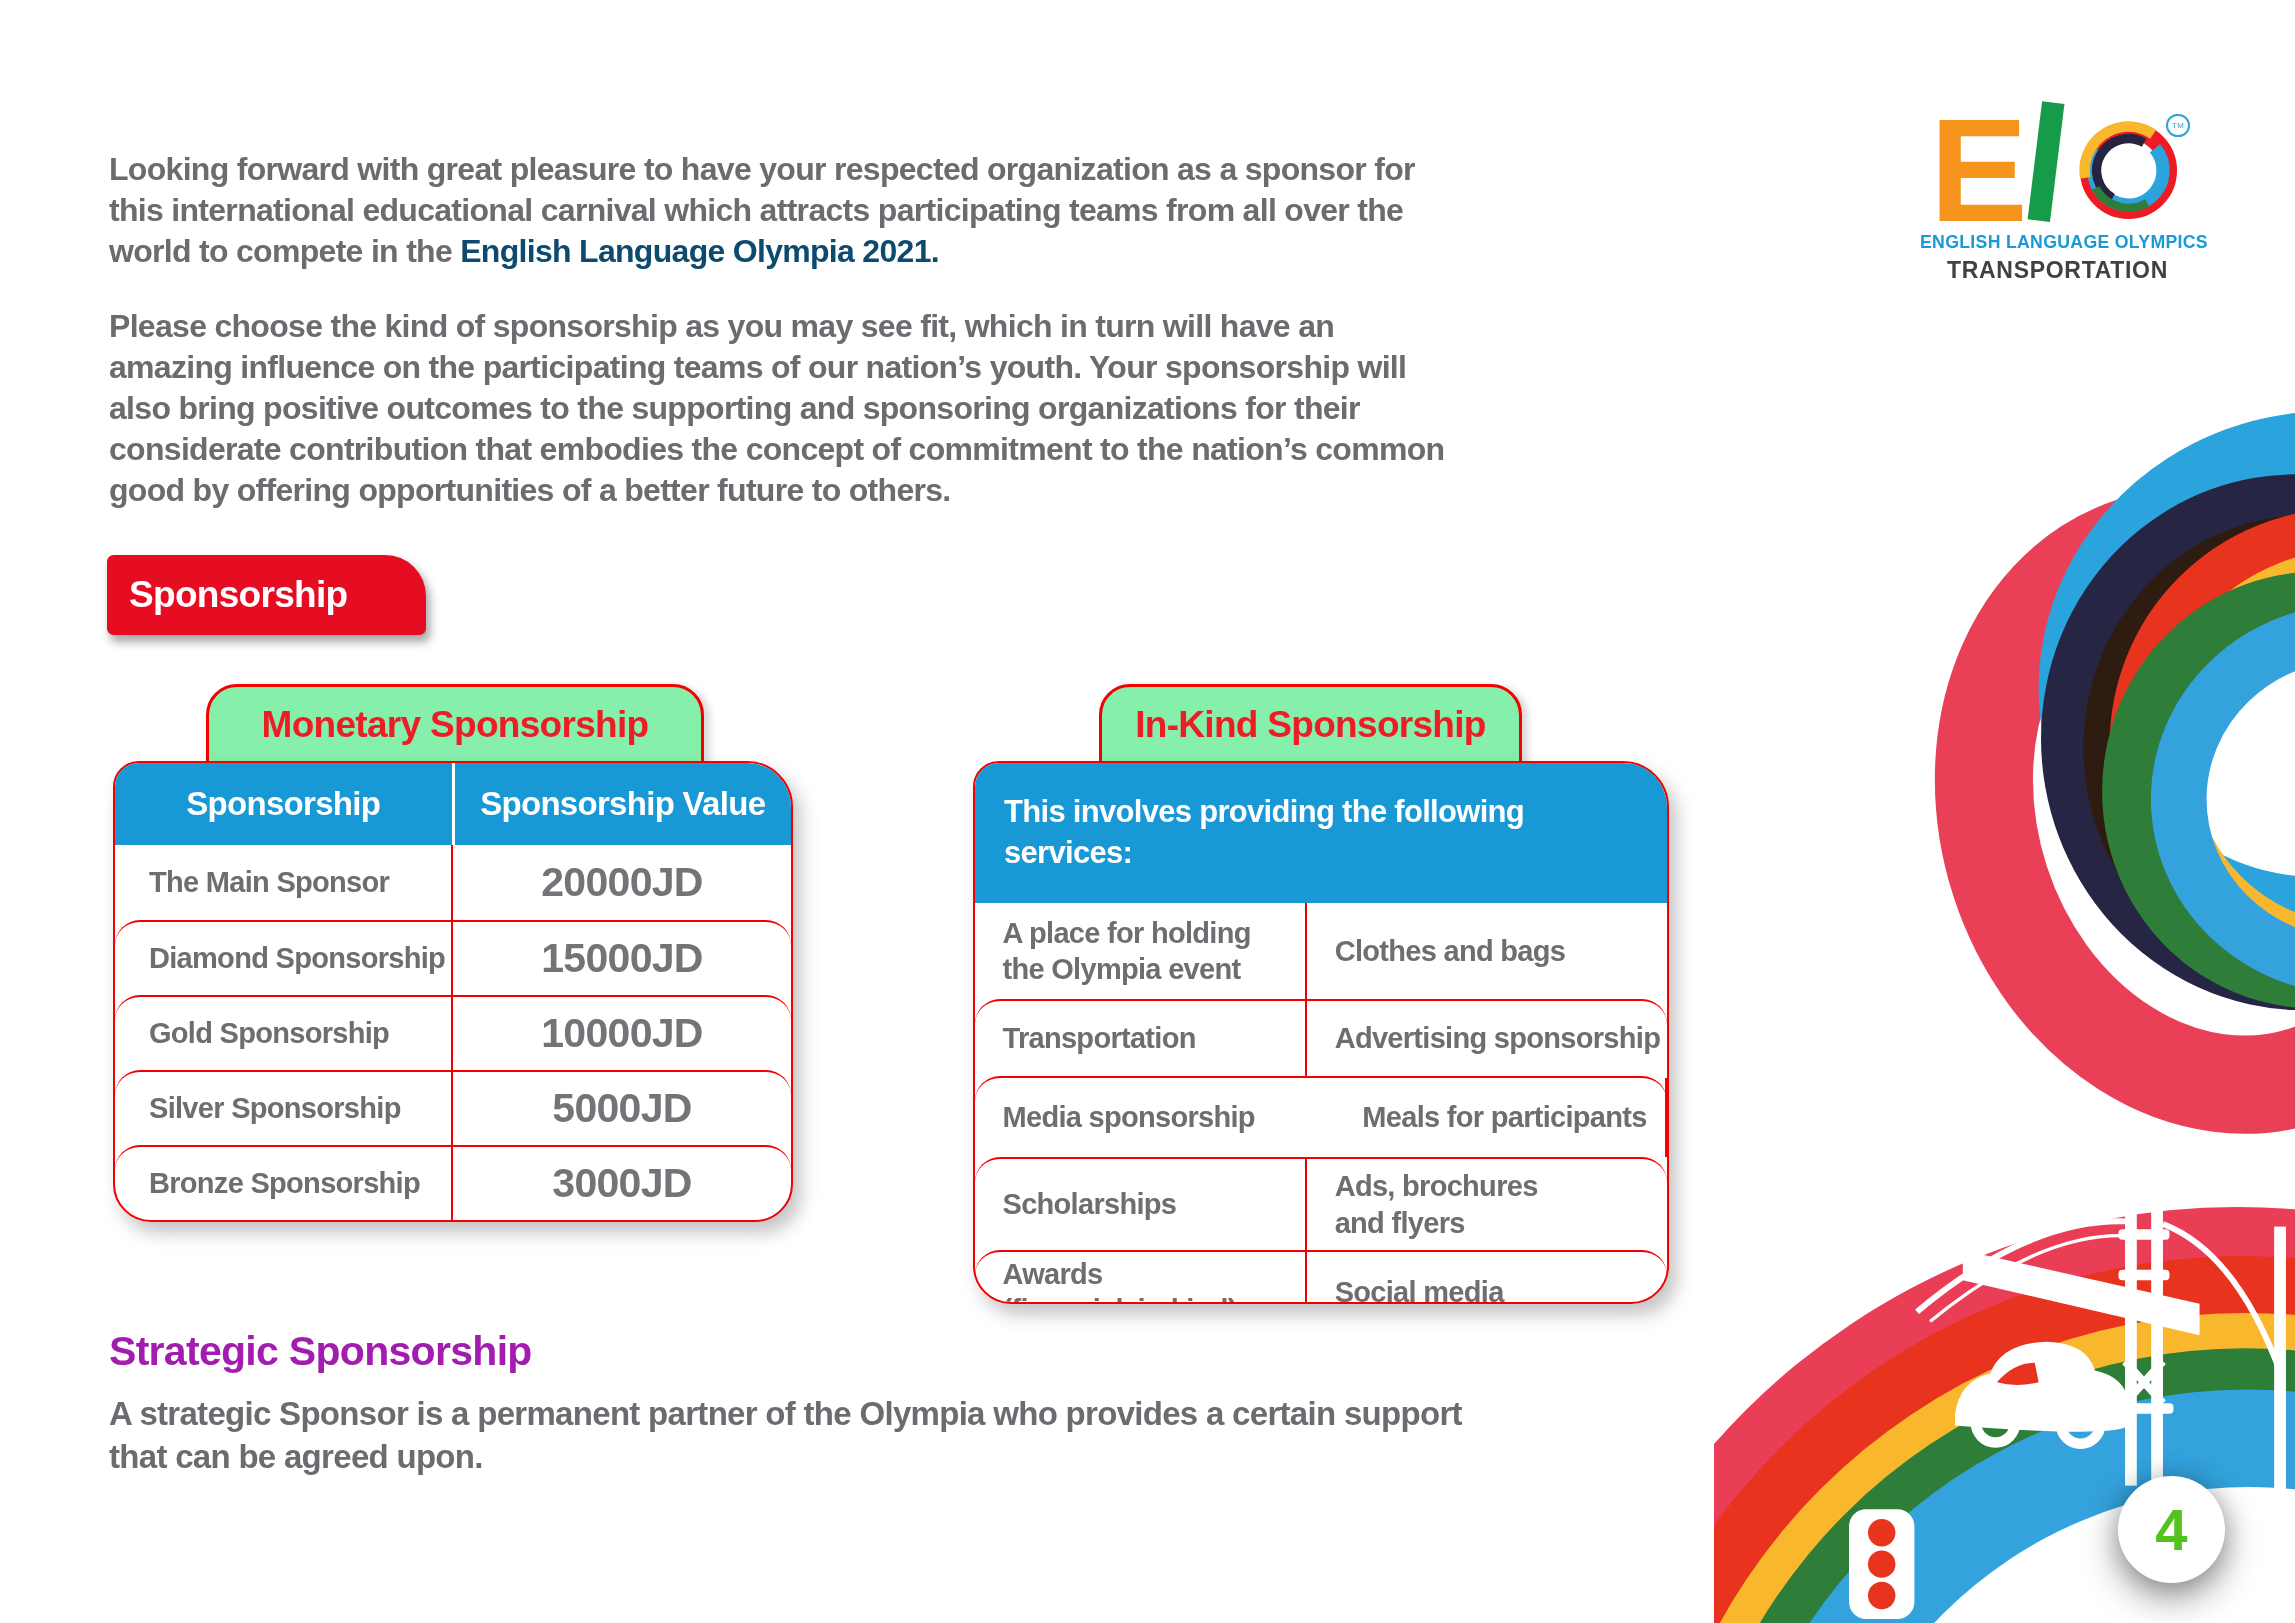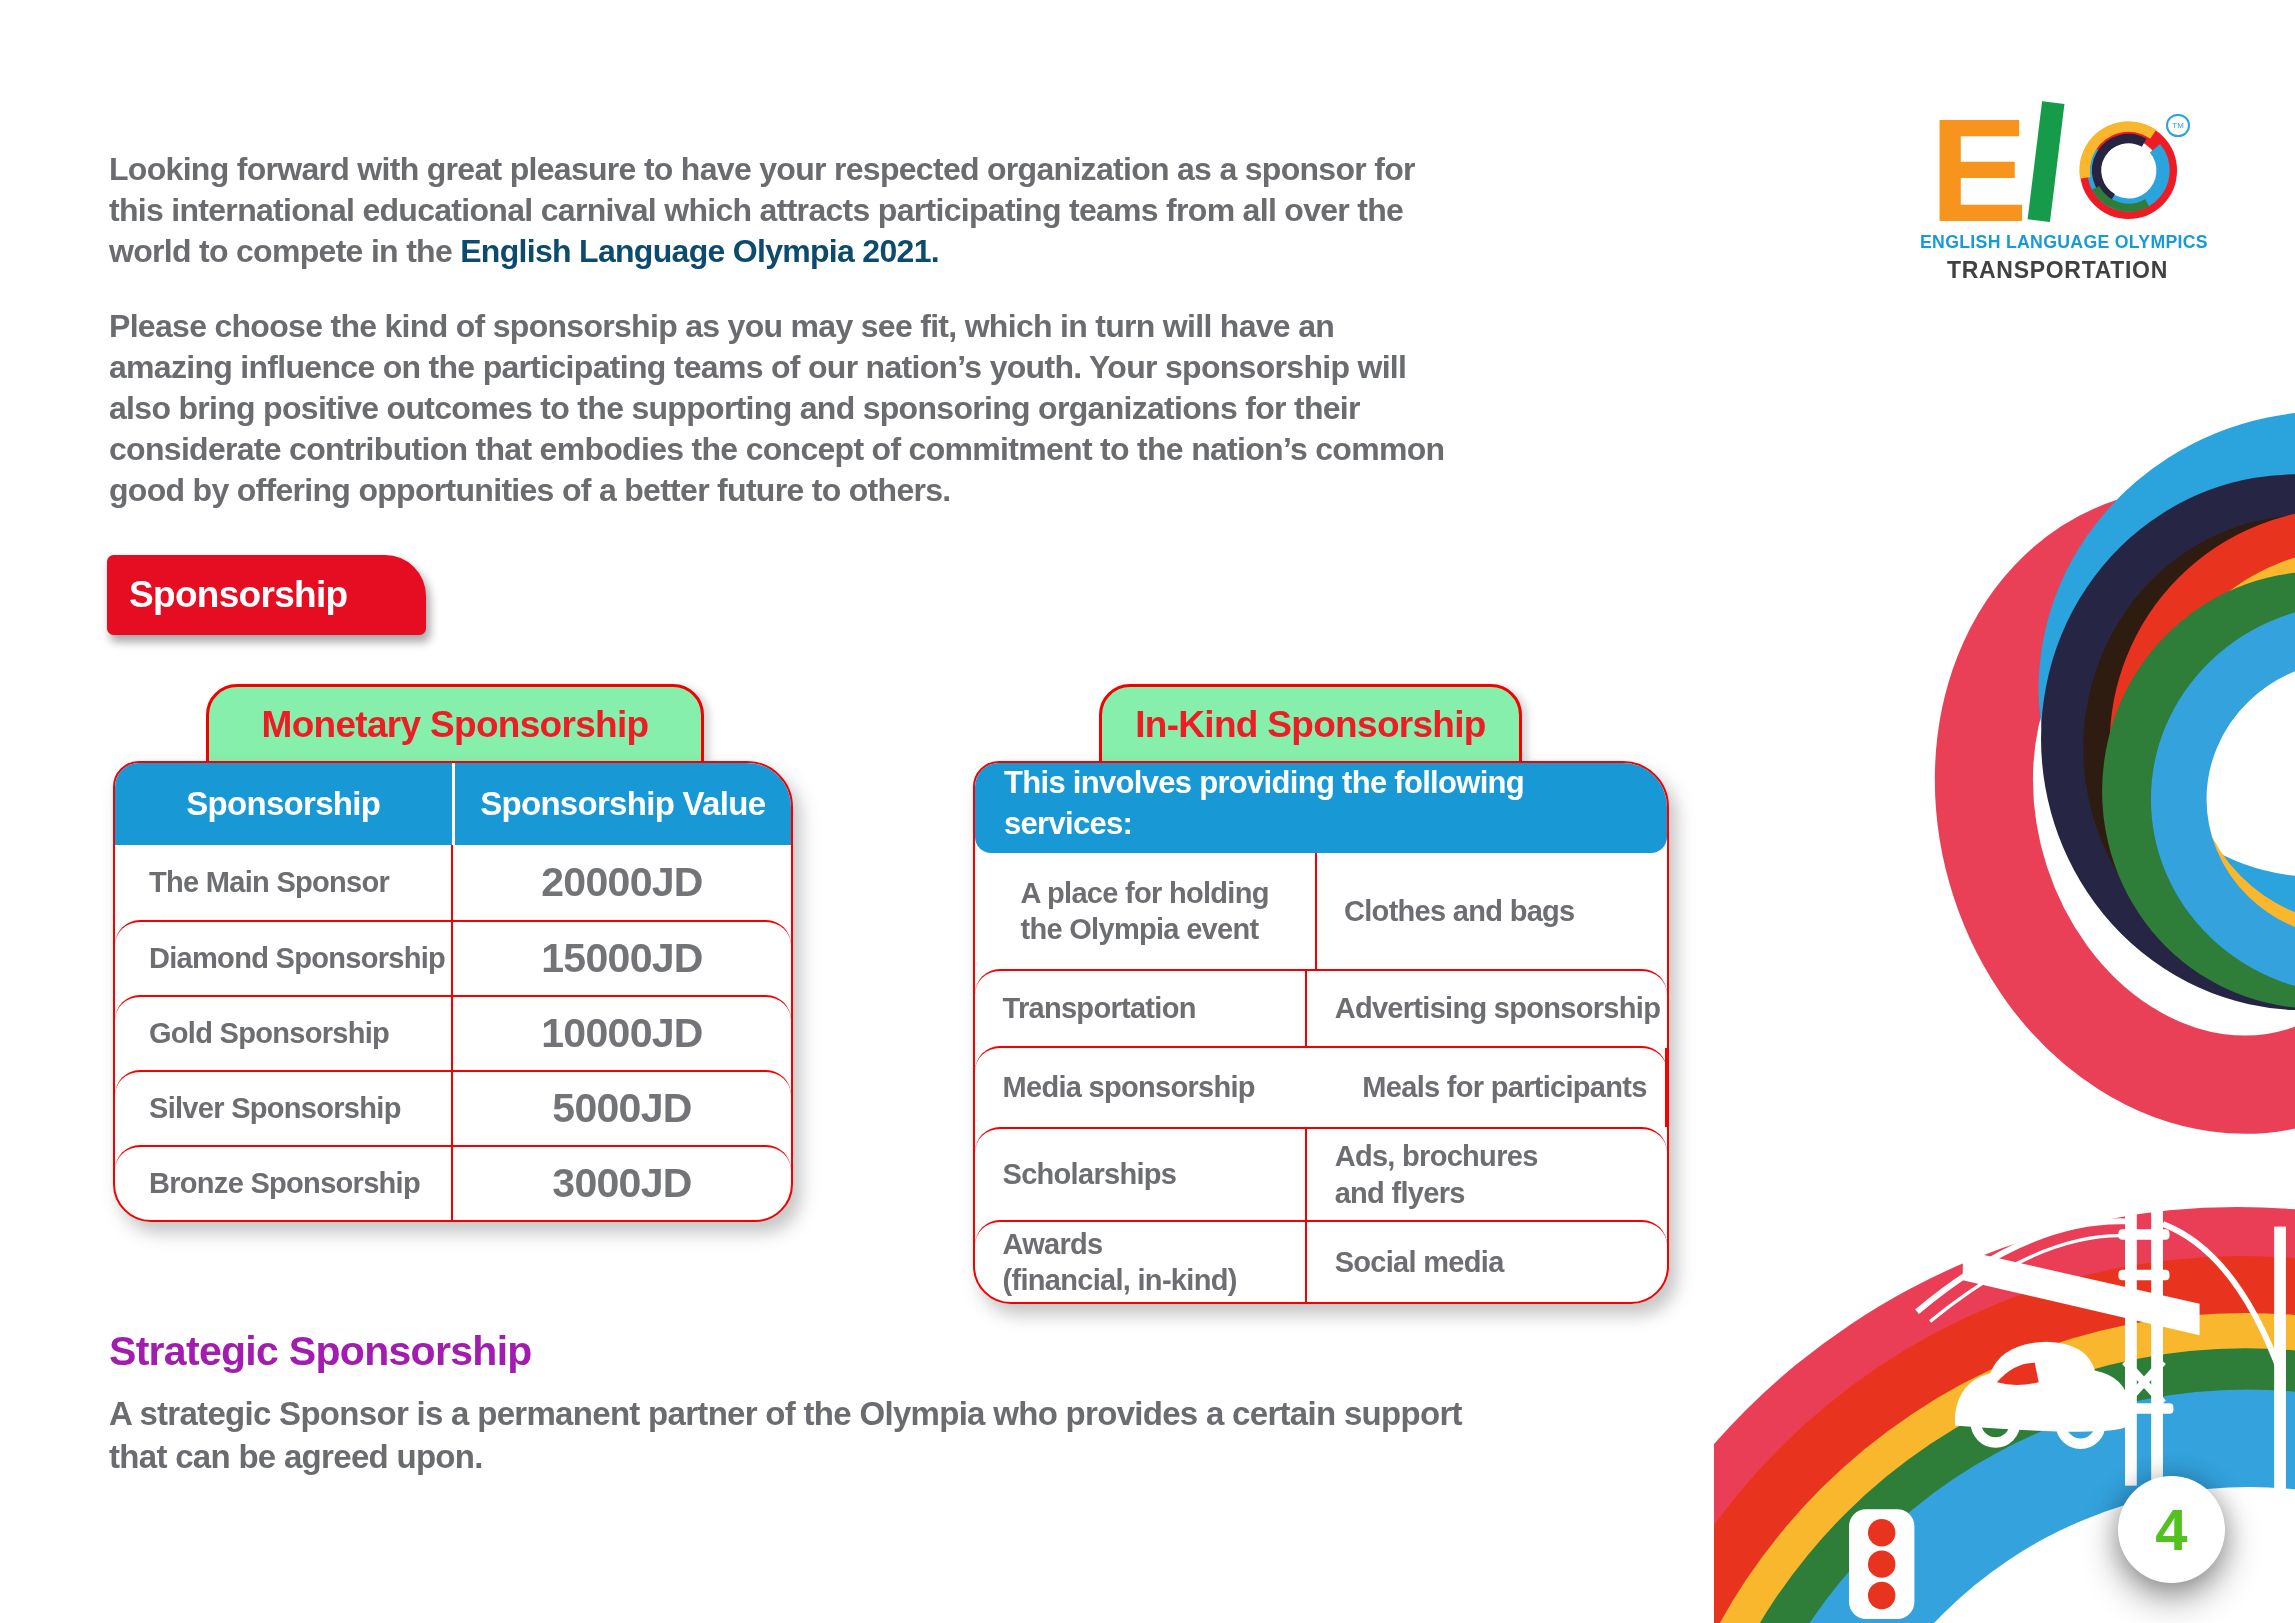--- a/index.html
+++ b/index.html
@@ -53,40 +53,40 @@
   }
   .table-monetary{left:113px;width:680px;height:461px;}
   .table-inkind{left:973px;width:696px;height:543px;}
   .thead{background:#1899d6;display:flex;}
   .table-monetary .thead{height:82px;}
   .thead .hcell{
     flex:1;display:flex;align-items:center;justify-content:center;
     color:#fff;font-size:33px;font-weight:bold;letter-spacing:-0.7px;
   }
   .thead .hcell + .hcell{border-left:3.3px solid #ffffff;}
-  .table-inkind .thead{height:90px;align-items:flex-start;border-radius:16px;}
+  .table-inkind .thead{height:140px;align-items:center;}
   .inkind-header-text{
     color:#fff;font-size:31px;font-weight:bold;letter-spacing:-0.7px;
     padding-left:29px;line-height:1.32;white-space:pre-line;
   }
   .tbody{display:flex;flex-direction:column;}
   .trow{display:flex;box-sizing:border-box;}
   .trow + .trow{border-top:2.6px solid #f40000;border-radius:25px;}
   .tcell{box-sizing:border-box;display:flex;align-items:center;}
   
   .table-monetary .trow{height:75px;}
   .m-label{width:50%;border-right:2.6px solid #f40000;padding-left:34px;
     font-size:29px;font-weight:bold;color:#6d6e71;letter-spacing:-0.7px;}
   .m-value{width:50%;justify-content:center;font-size:41px;font-weight:bold;color:#737478;letter-spacing:-0.7px;}
   
   .ik-left{width:48%;border-right:2.6px solid #f40000;padding-left:27.5px;
     font-size:29px;font-weight:bold;color:#6d6e71;letter-spacing:-0.7px;white-space:pre-line;line-height:1.25;}
   .ik-right{width:52%;padding-left:27.5px;font-size:29px;font-weight:bold;color:#6d6e71;
     letter-spacing:-0.7px;white-space:pre-line;line-height:1.25;}
-  .r1{height:116px;padding-left:18px;} .r2{height:77px;} .r3{height:81px;} .r4{height:93px;} .r5{height:82px;}
+  .r1{height:96px;} .r2{height:77px;} .r3{height:81px;} .r4{height:93px;} .r5{height:82px;}
   
   .strategic-title{
     position:absolute;left:109px;top:1328px;margin:0;
     font-size:41px;font-weight:bold;color:#a21caf;letter-spacing:-0.7px;white-space:nowrap;
   }
   .strategic-para{
     position:absolute;left:109px;top:1392px;margin:0;
     font-size:33px;font-weight:bold;color:#6a6c6f;line-height:43px;letter-spacing:-0.7px;white-space:nowrap;
   }
   

